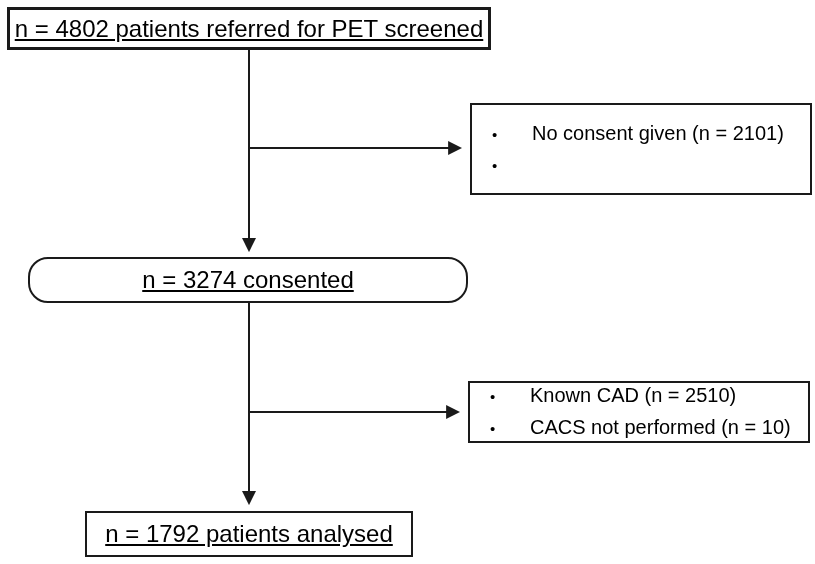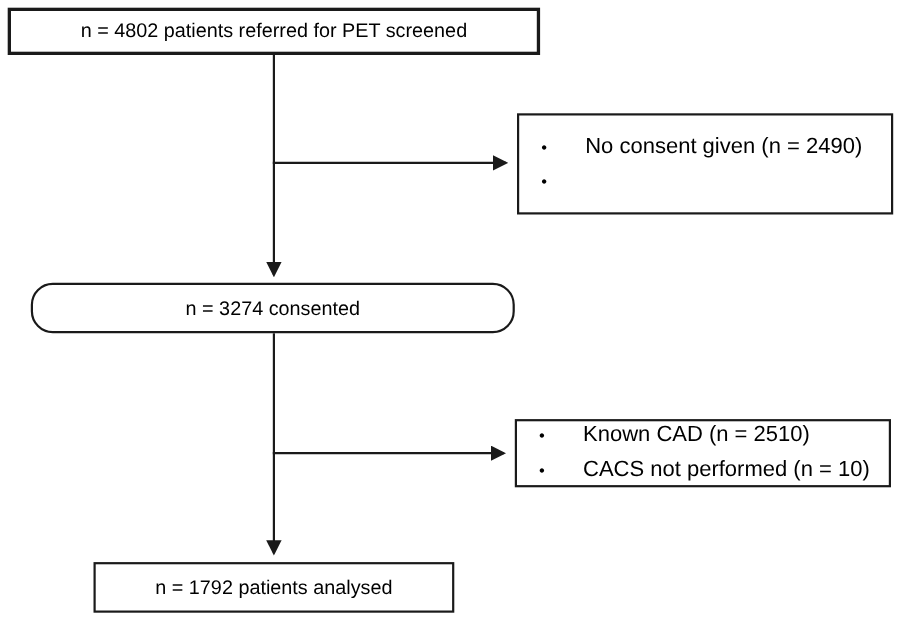--- a/index.html
+++ b/index.html
@@ -26,23 +26,24 @@
   .box {
     position: absolute;
     box-sizing: border-box;
     border: 2px solid #1a1a1a;
     background: #ffffff;
     display: flex;
     align-items: center;
     justify-content: center;
   }
   .box.label-box span {
-    font-size: 18px;
+    font-size: 24px;
     line-height: 1.15;
     white-space: nowrap;
+    text-decoration: underline;
   }
   .box.top-box {
     border-width: 3px;
   }
   .box.bullet-box {
     flex-direction: column;
     align-items: stretch;
     justify-content: center;
     padding: 4px 8px 4px 20px;
   }
@@ -83,21 +84,21 @@
     <line x1="248" y1="412" x2="458" y2="412" stroke="#1a1a1a" stroke-width="2" marker-end="url(#arrow)"></line>
   </svg>
 
   <div class="box label-box top-box" style="left:7px; top:7px; width:484px; height:43px;">
     <span>n = 4802 patients referred for PET screened</span>
   </div>
 
   <div class="box bullet-box" style="left:470px; top:103px; width:342px; height:92px;">
     <div class="bullet-row">
       <span class="bullet">•</span>
-      <span class="bullet-text">No consent given (n = 2490)</span>
+      <span class="bullet-text">No consent given (n = 2101)</span>
     </div>
     <div class="bullet-row">
       <span class="bullet">•</span>
     </div>
   </div>
 
   <div class="box label-box" style="left:28px; top:257px; width:440px; height:46px;border-radius:20px;">
     <span>n = 3274 consented</span>
   </div>
 

